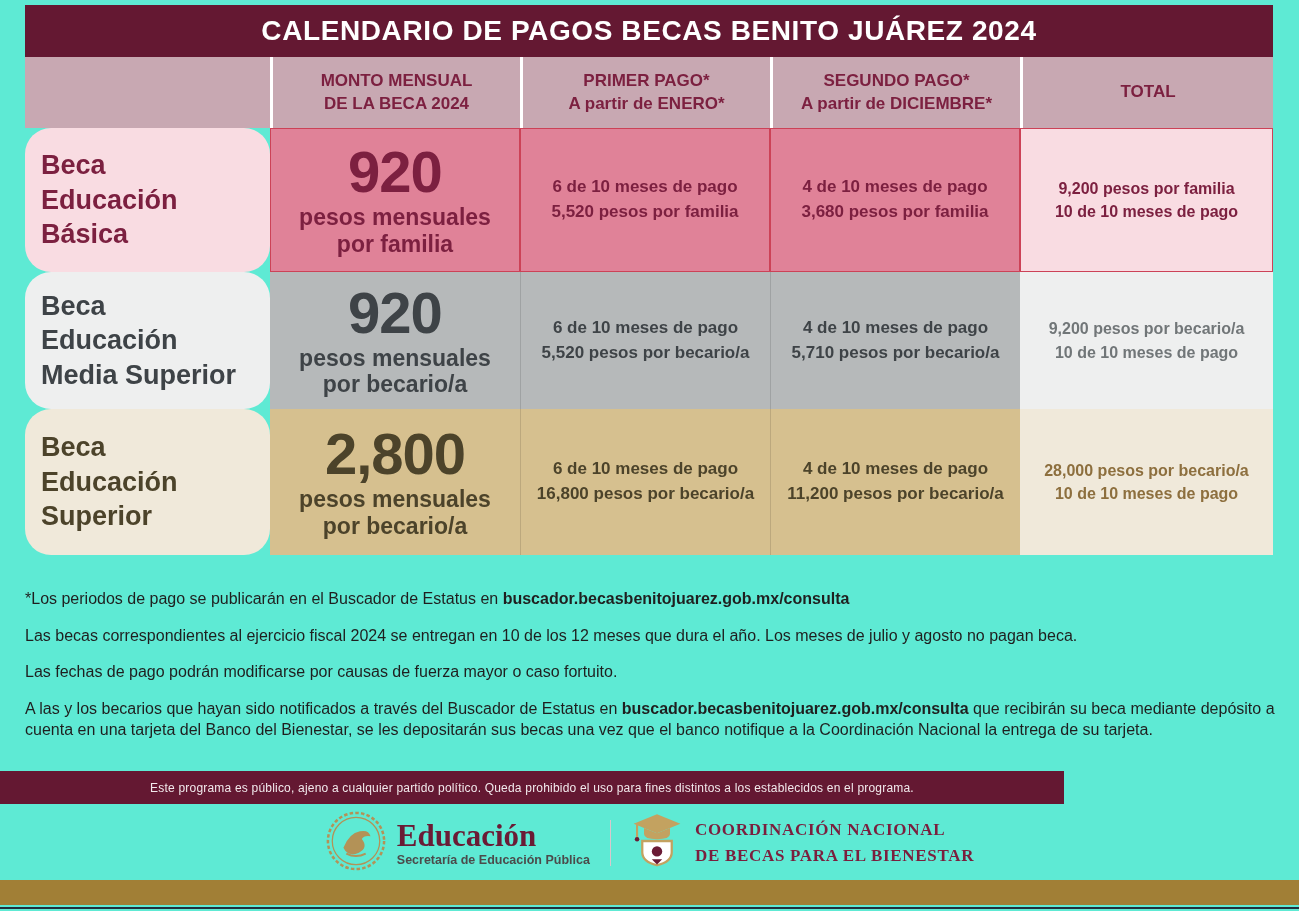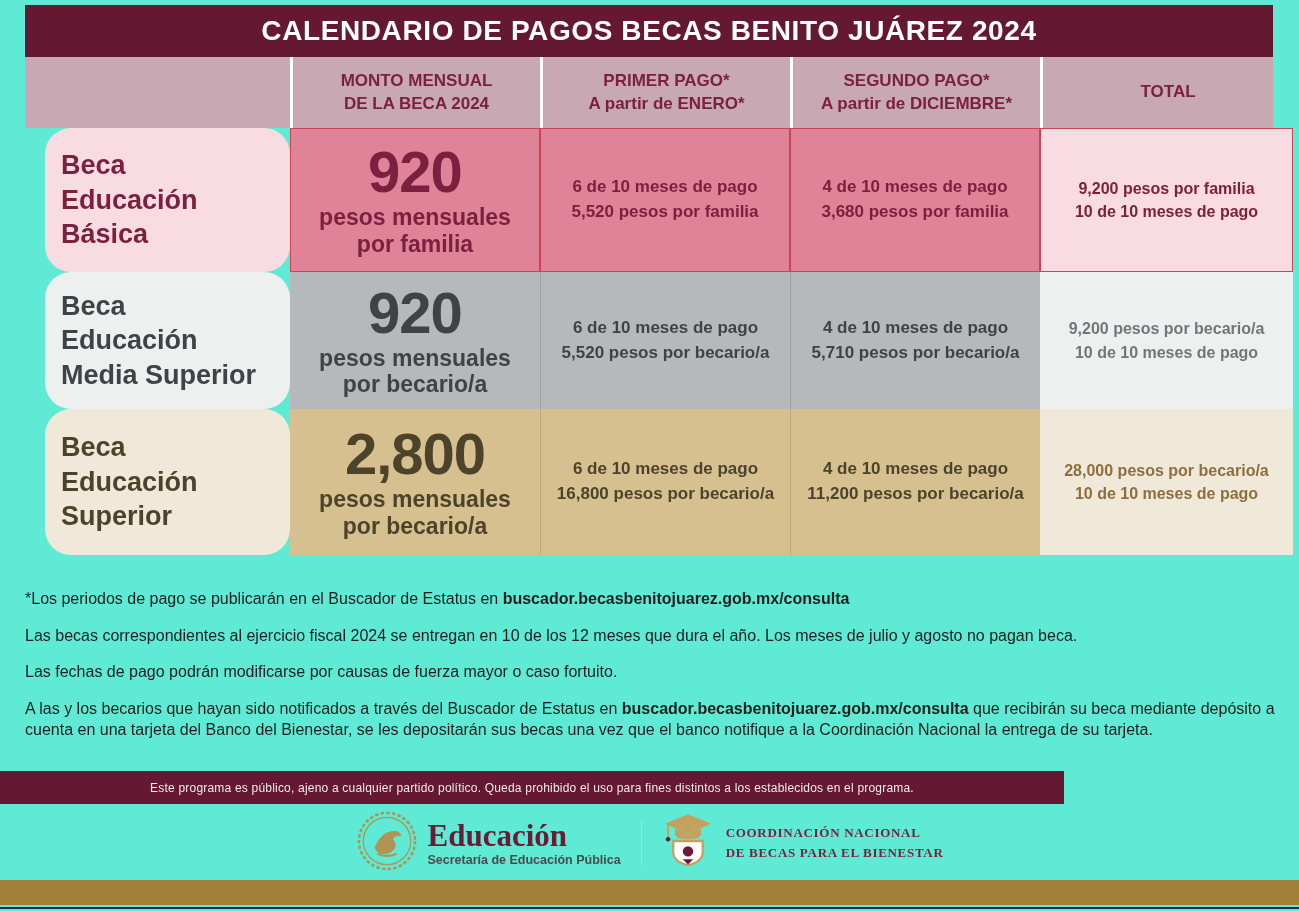--- a/index.html
+++ b/index.html
@@ -4,21 +4,21 @@
 <style>
   html,body{margin:0;padding:0;background:#ffffff;}
   body{width:1299px;height:911px;overflow:hidden;font-family:"Liberation Sans",sans-serif;}
   .poster{position:relative;width:1299px;height:911px;background:#5eead4;}
 
   
   .calendar{position:absolute;left:25px;top:5px;width:1248px;}
   .title-bar{height:52px;background:#641832;display:flex;align-items:center;justify-content:center;}
   .title-bar span{color:#ffffff;font-size:28px;font-weight:800;letter-spacing:.6px;}
 
-  .grid-row{display:grid;grid-template-columns:245px 250px 250px 250px 253px;padding-left:20px;}
+  .grid-row{display:grid;grid-template-columns:245px 250px 250px 250px 253px;}
 
   .header-row{height:71px;background:#C8A8B2;}
   .header-cell{display:flex;flex-direction:column;align-items:center;justify-content:center;
     color:#7C2040;font-weight:700;font-size:17px;line-height:1.3;text-align:center;}
   .header-cell + .header-cell{border-left:3px solid #ffffff;}
 
   .cell{display:flex;flex-direction:column;justify-content:center;box-sizing:border-box;}
   .label-cell{padding-left:16px;font-size:27px;font-weight:700;line-height:1.28;border-radius:26px;}
   .amount-cell{text-align:center;}
   .big-amount{font-size:58px;font-weight:800;line-height:1.0;margin-bottom:3px;letter-spacing:-1px;}
@@ -56,21 +56,21 @@
 
   
   .logos{position:absolute;left:0;top:810px;width:1299px;height:66px;
     display:flex;align-items:center;justify-content:center;}
   .sep-logo{display:flex;align-items:center;gap:10px;}
   .sep-text{display:flex;flex-direction:column;}
   .sep-title{font-family:"Liberation Serif",serif;font-size:31px;font-weight:700;color:#6A1B35;line-height:1;}
   .sep-sub{font-size:12.5px;font-weight:700;color:#4B4B4B;margin-top:2px;}
   .logo-divider{width:1px;height:46px;background:#D8C7CC;margin:0 20px;}
   .cnbb-logo{display:flex;align-items:center;gap:12px;}
-  .cnbb-text{font-family:"Liberation Serif",serif;font-size:13px;font-weight:700;color:#7A1F3E;
+  .cnbb-text{font-family:"Liberation Serif",serif;font-size:17px;font-weight:700;color:#7A1F3E;
     letter-spacing:.7px;line-height:1.55;}
 
   
   .gold-bar{position:absolute;left:0;top:880px;width:1299px;height:25px;background:#A17F36;}
   .navy-line{position:absolute;left:0;top:907px;width:1299px;height:2px;background:#22303E;}
 </style>
 </head>
 <body>
 
 <div class="poster">

